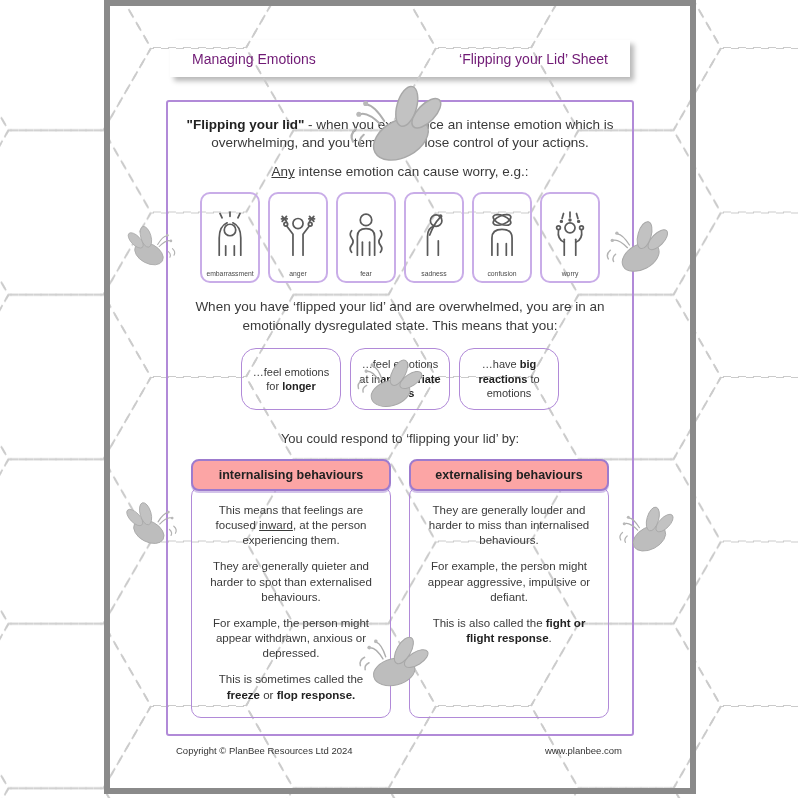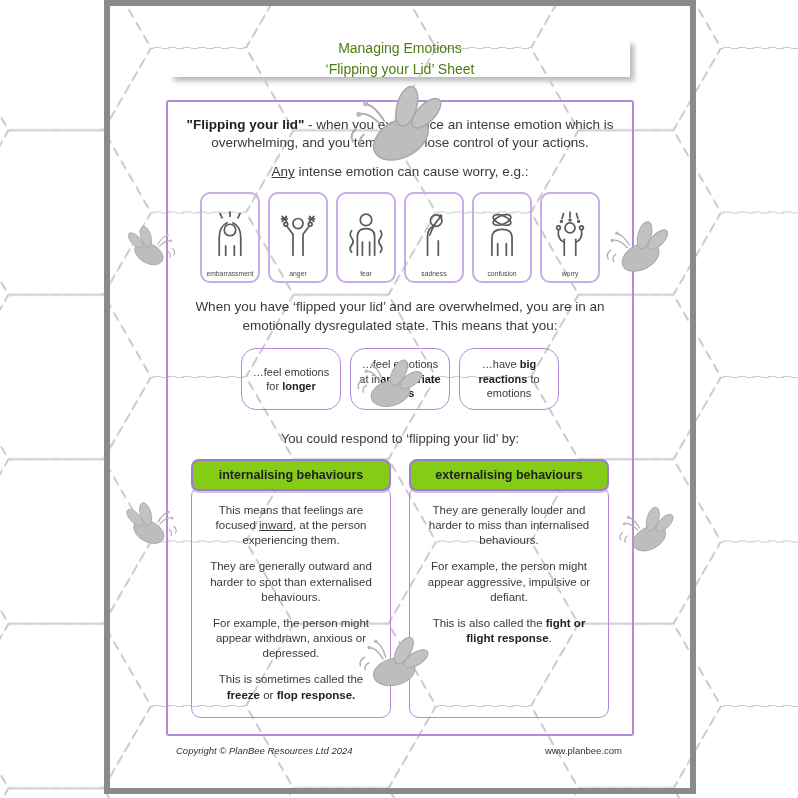--- a/index.html
+++ b/index.html
@@ -12,21 +12,21 @@
   .hex-bg{position:absolute;left:0;top:0;z-index:1;pointer-events:none;}
   
   .frame{position:absolute;left:104px;top:0;width:580px;height:782px;
     border:6px solid #8a8a8a;background:transparent;z-index:2;}
   
   .bar-bg{position:absolute;left:170px;top:40px;width:460px;height:37px;
     background:#ffffff;box-shadow:4px 4px 5px rgba(0,0,0,0.28);z-index:0;}
   .bar-text{position:absolute;left:170px;top:40px;width:460px;height:37px;
     display:flex;align-items:center;justify-content:space-between;
     padding:0 22px;box-sizing:border-box;z-index:3;
-    font-size:14px;color:#4d7c0f;flex-direction:column;}
+    font-size:14px;color:#701a75;}
   
   .main-box{position:absolute;left:166px;top:100px;width:468px;height:636px;
     border:2px solid #b18ad8;border-radius:3px;z-index:3;box-sizing:border-box;
     text-align:center;}
   .intro{margin:14px 16px 0;font-size:13.5px;line-height:1.35;}
   .any-line{margin-top:12px;font-size:13.5px;}
   .u{text-decoration:underline;}
   .b{font-weight:bold;color:#222;}
   
   .cards{margin-top:13px;display:flex;justify-content:center;gap:8px;}
@@ -38,31 +38,31 @@
   .para2{margin:15px 26px 12px;font-size:13.5px;line-height:1.35;}
   
   .effects{margin-top:13px;display:flex;justify-content:center;gap:9px;}
   .effect-box{width:100px;height:62px;border:1.5px solid #b18ad8;border-radius:15px;
     box-sizing:border-box;display:flex;align-items:center;justify-content:center;
     font-size:11px;line-height:1.3;padding:3px 5px;}
   .respond{margin-top:21px;font-size:13px;}
   
   .cols{margin-top:13px;display:flex;justify-content:center;gap:18px;}
   .col{width:200px;position:relative;}
-  .col-header{position:relative;z-index:2;background:#84cc16;height:32px;
+  .col-header{position:relative;z-index:2;background:#fca5a5;height:32px;
     border:2px solid #9d7bce;border-radius:8px;box-sizing:border-box;
     display:flex;align-items:center;justify-content:center;
     font-weight:bold;font-size:12.5px;color:#222;
     box-shadow:0 2px 0 rgba(157,123,206,0.45);}
   .col-body{position:relative;z-index:1;margin-top:-5px;height:232px;
     border:1.5px solid #b18ad8;border-radius:10px;box-sizing:border-box;
     padding:16px 10px 10px;font-size:11.5px;line-height:1.32;}
   .col-body p{margin:0 0 11px;}
   
-  .footer-left{position:absolute;left:176px;top:745px;font-size:9.5px;color:#333;z-index:3;font-style:italic;}
+  .footer-left{position:absolute;left:176px;top:745px;font-size:9.5px;color:#333;z-index:3;}
   .footer-right{position:absolute;right:176px;top:745px;font-size:9.5px;color:#333;z-index:3;}
   
   .bee{position:absolute;z-index:4;pointer-events:none;}
   .bee svg{display:block;}
   .bee.flip svg{transform:scaleX(-1);}
   .bee1{left:338px;top:78px;}
   .bee2{left:120px;top:222px;}
   .bee3{left:598px;top:216px;}
   .bee4{left:350px;top:352px;}
   .bee5{left:118px;top:498px;}
@@ -214,21 +214,21 @@
     </div>
   </div>
 
   <div class="respond">You could respond to ‘flipping your lid’ by:</div>
 
   <div class="cols">
     <div class="col">
       <div class="col-header">internalising behaviours</div>
       <div class="col-body">
         <p><span>This means that feelings are focused </span><span class="u">inward</span><span>, at the person experiencing them.</span></p>
-        <p>They are generally outward and harder to spot than externalised behaviours.</p>
+        <p>They are generally quieter and harder to spot than externalised behaviours.</p>
         <p>For example, the person might appear withdrawn, anxious or depressed.</p>
         <p><span>This is sometimes called the </span><span class="b">freeze</span><span> or </span><span class="b">flop response.</span><span></span></p>
       </div>
     </div>
     <div class="col">
       <div class="col-header">externalising behaviours</div>
       <div class="col-body">
         <p>They are generally louder and harder to miss than internalised behaviours.</p>
         <p>For example, the person might appear aggressive, impulsive or defiant.</p>
         <p><span>This is also called the </span><span class="b">fight or flight response</span><span></span><span class="b"></span><span>.</span></p>

